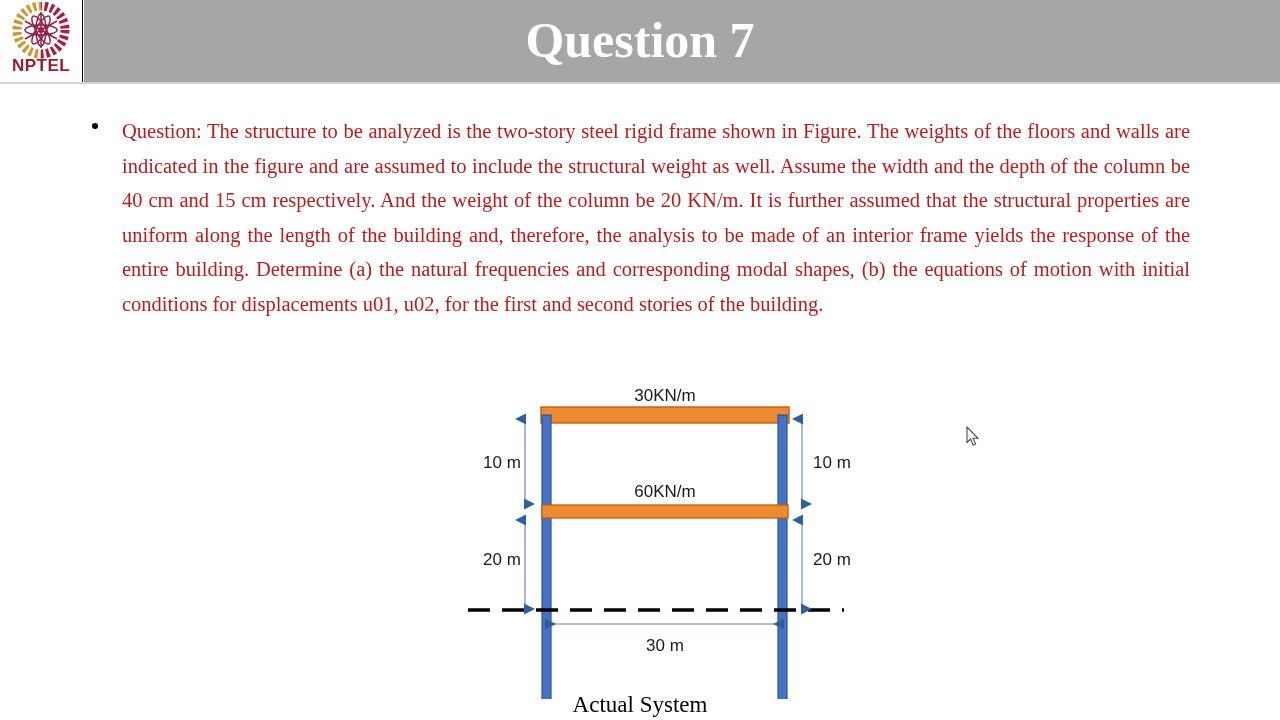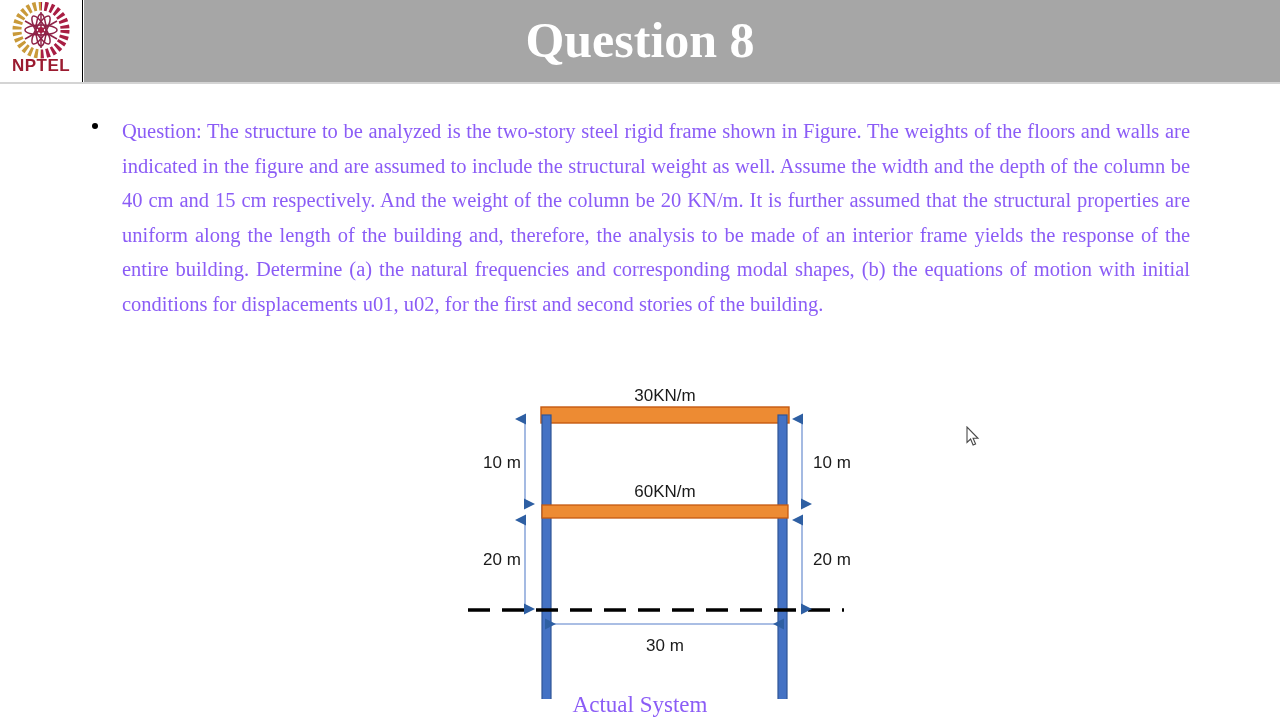--- a/index.html
+++ b/index.html
@@ -90,41 +90,41 @@
     left: 0; top: 9px;
     width: 6px; height: 6px;
     border-radius: 50%;
     background: #000000;
   }
   .bullet-text {
     margin-left: 30px;
     font-family: "Liberation Serif", serif;
     font-size: 20.5px;
     line-height: 34.5px;
-    color: #8b5cf6;
+    color: #b91c1c;
     text-align: justify;
     text-justify: inter-word;
   }
 
   
   .figure {
     position: absolute;
     left: 454px; top: 295px;
     width: 420px;
     height: 320px;
   }
   .figure svg { display: block; }
   .fig-caption {
     position: absolute;
     left: 430px; top: 608px;
     width: 420px;
     text-align: center;
     font-family: "Liberation Serif", serif;
     font-size: 23px;
-    color: #8b5cf6;
+    color: #000000;
   }
 
   
   .cursor {
     position: absolute;
     left: 966px; top: 426px;
     width: 16px; height: 22px;
     pointer-events: none;
   }
 </style>
@@ -164,21 +164,21 @@
           <line x1="18" y1="19" x2="50" y2="37"></line>
           <line x1="18" y1="37" x2="50" y2="19"></line>
         </g>
         <circle cx="34" cy="28" r="3" fill="#A81E43"></circle>
       </svg>
     </div>
     <div class="logo-text">NPTEL</div>
   </div>
 
   <div class="title-bar">
-    <div class="title-text">Question 8</div>
+    <div class="title-text">Question 7</div>
   </div>
 </div>
 <div class="header-rule"></div>
 
 <div class="content">
 
   <div class="bullet-row">
     <span class="bullet-dot" title="•"></span>
     <div class="bullet-text">Question: The structure to be analyzed is the two-story steel rigid frame shown in Figure. The weights of the floors and walls are indicated in the figure and are assumed to include the structural weight as well. Assume the width and the depth of the column be 40 cm and 15 cm respectively. And the weight of the column be 20 KN/m. It is further assumed that the structural properties are uniform along the length of the building and, therefore, the analysis to be made of an interior frame yields the response of the entire building. Determine (a) the natural frequencies and corresponding modal shapes, (b) the equations of motion with initial conditions for displacements u01, u02, for the first and second stories of the building.</div>
   </div>

